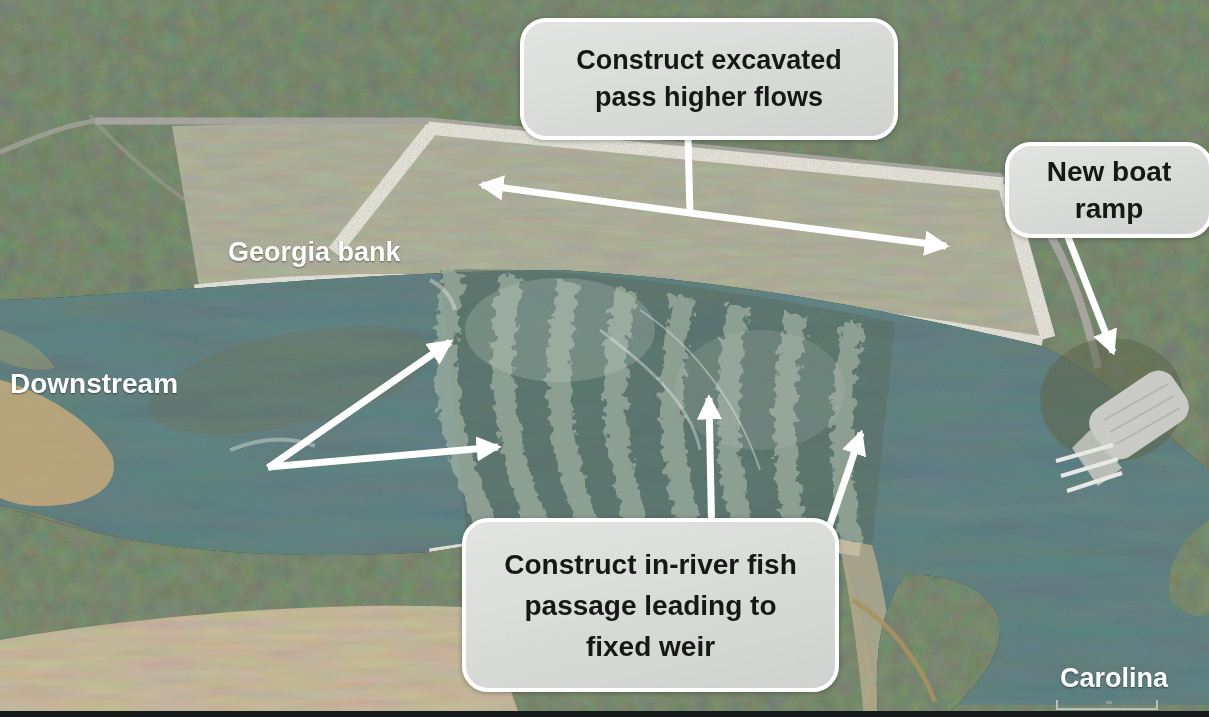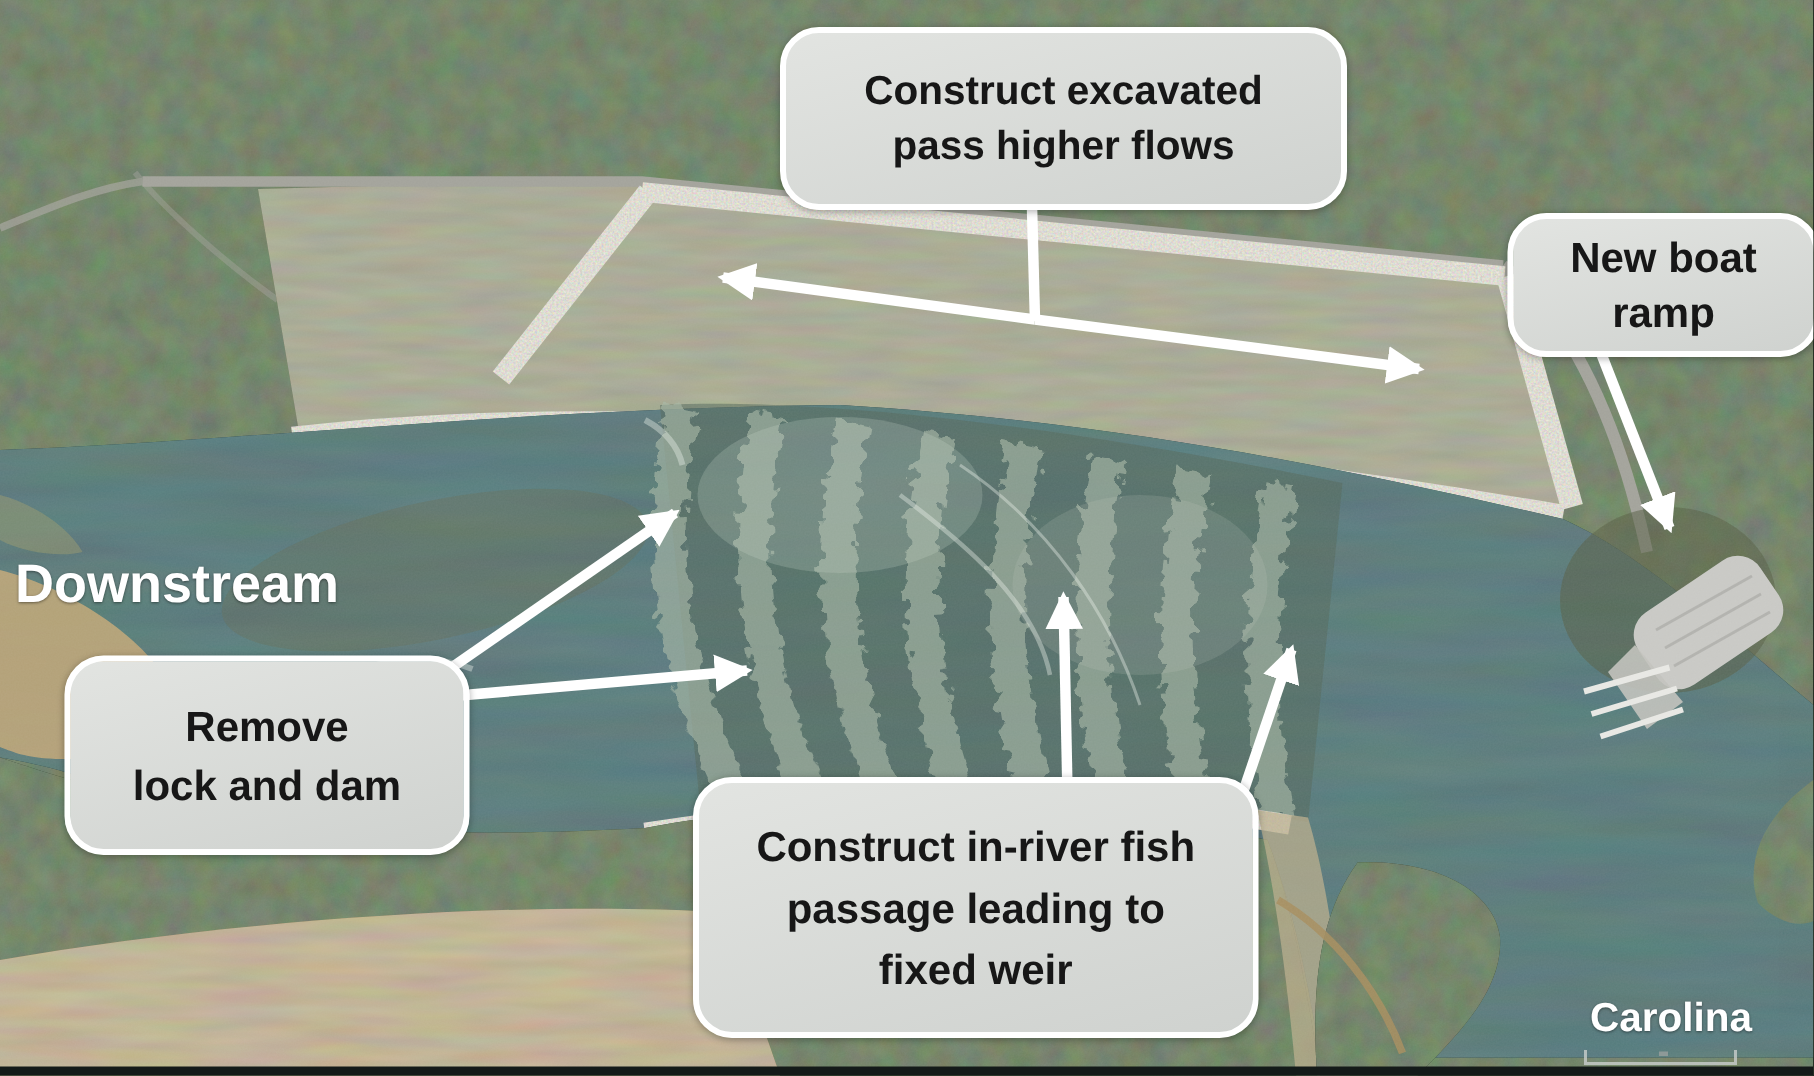--- a/index.html
+++ b/index.html
@@ -192,33 +192,30 @@
   <div class="callout" style="left:520px;top:18px;width:378px;height:122px;font-size:27px;line-height:37px;">
     <span class="ln">Construct excavated</span>
     <span class="ln">pass higher flows</span>
   </div>
 
   <div class="callout" style="left:1005px;top:142px;width:208px;height:96px;font-size:28px;line-height:37px;">
     <span class="ln">New boat</span>
     <span class="ln">ramp</span>
   </div>
 
-  <div class="callout" style="left:43px;top:437px;width:270px;height:133px;font-size:28px;line-height:39px;">
-    <span class="ln">Remove</span>
-    <span class="ln">lock and dam</span>
-  </div>
 
   <div class="callout" style="left:462px;top:518px;width:377px;height:174px;font-size:28px;line-height:41px;">
     <span class="ln">Construct in-river fish</span>
     <span class="ln">passage leading to</span>
     <span class="ln">fixed weir</span>
   </div>
 
-
-  <div class="maplabel" style="left:10px;top:368px;font-size:36px;">Downstream</div>
+  <div class="maplabel" style="left:228px;top:237px;font-size:27px;">Georgia bank</div>
+
+  <div class="maplabel" style="left:10px;top:368px;font-size:28px;">Downstream</div>
 
 
   <div class="maplabel" style="left:1060px;top:663px;font-size:27px;">Carolina</div>
 
   <div class="scalebar">
     <span class="tick"></span>
   </div>
 
   <div class="bottom-border"></div>
 </div>

